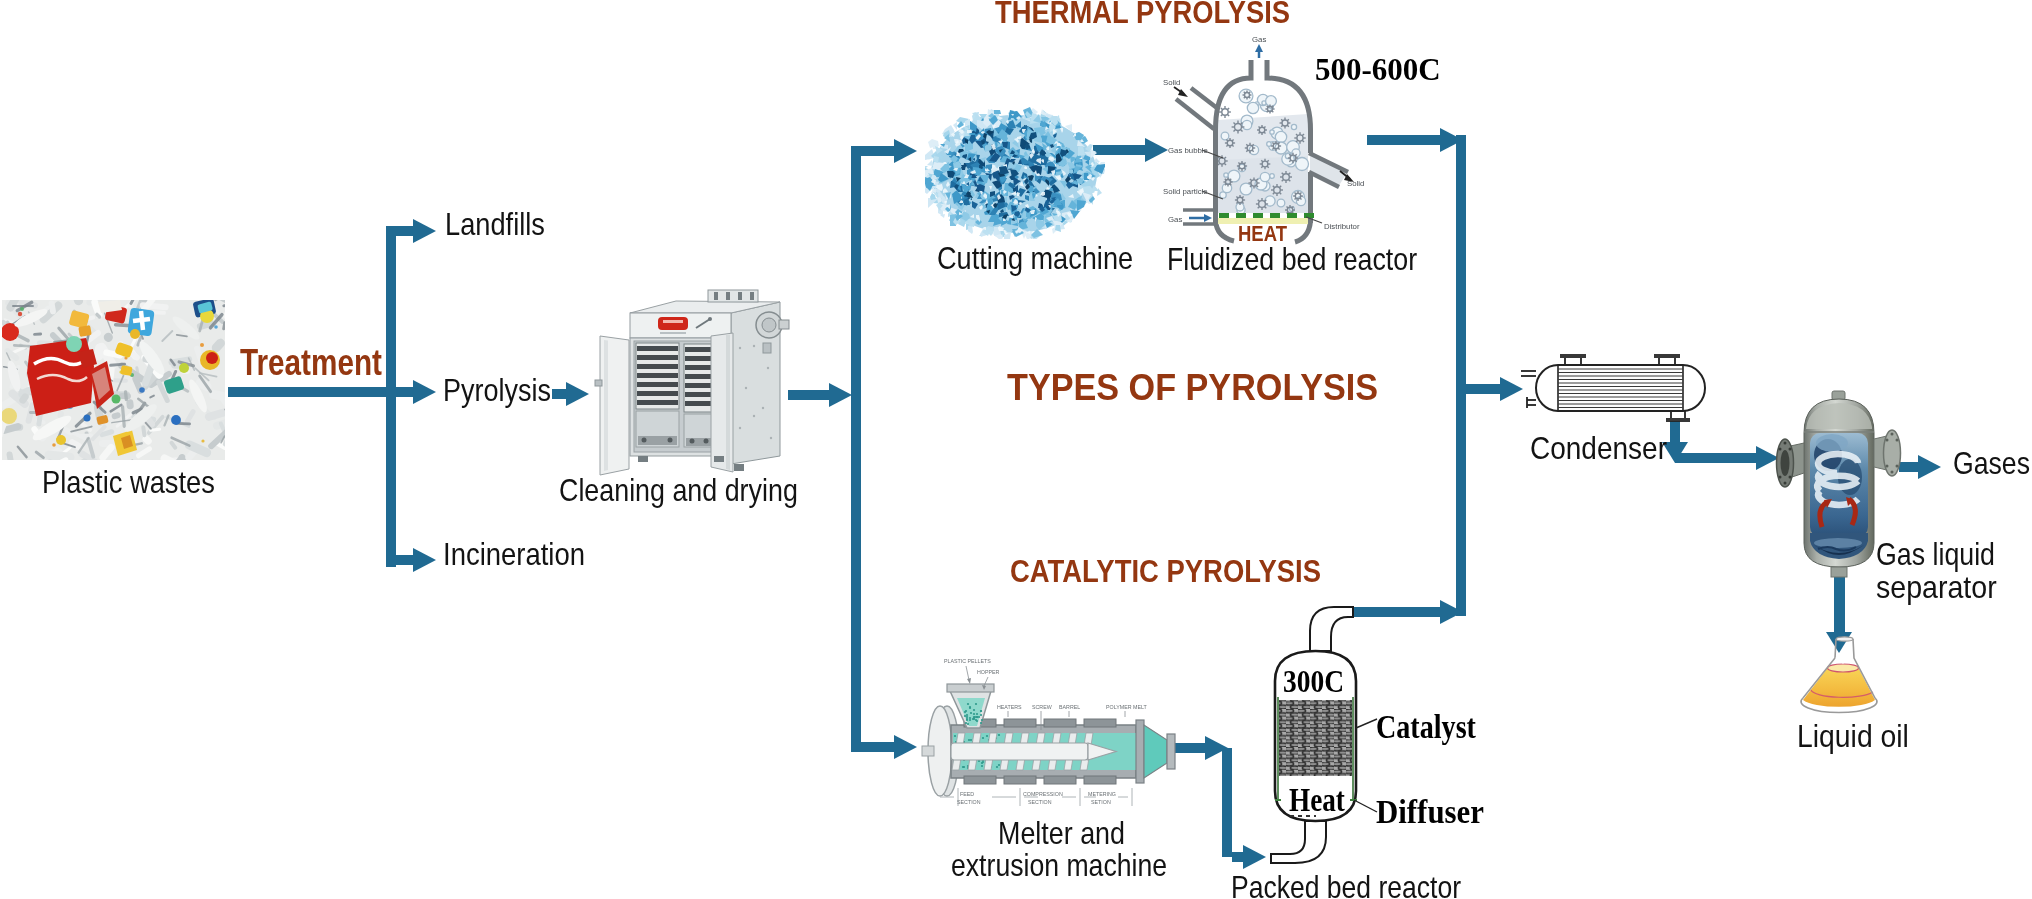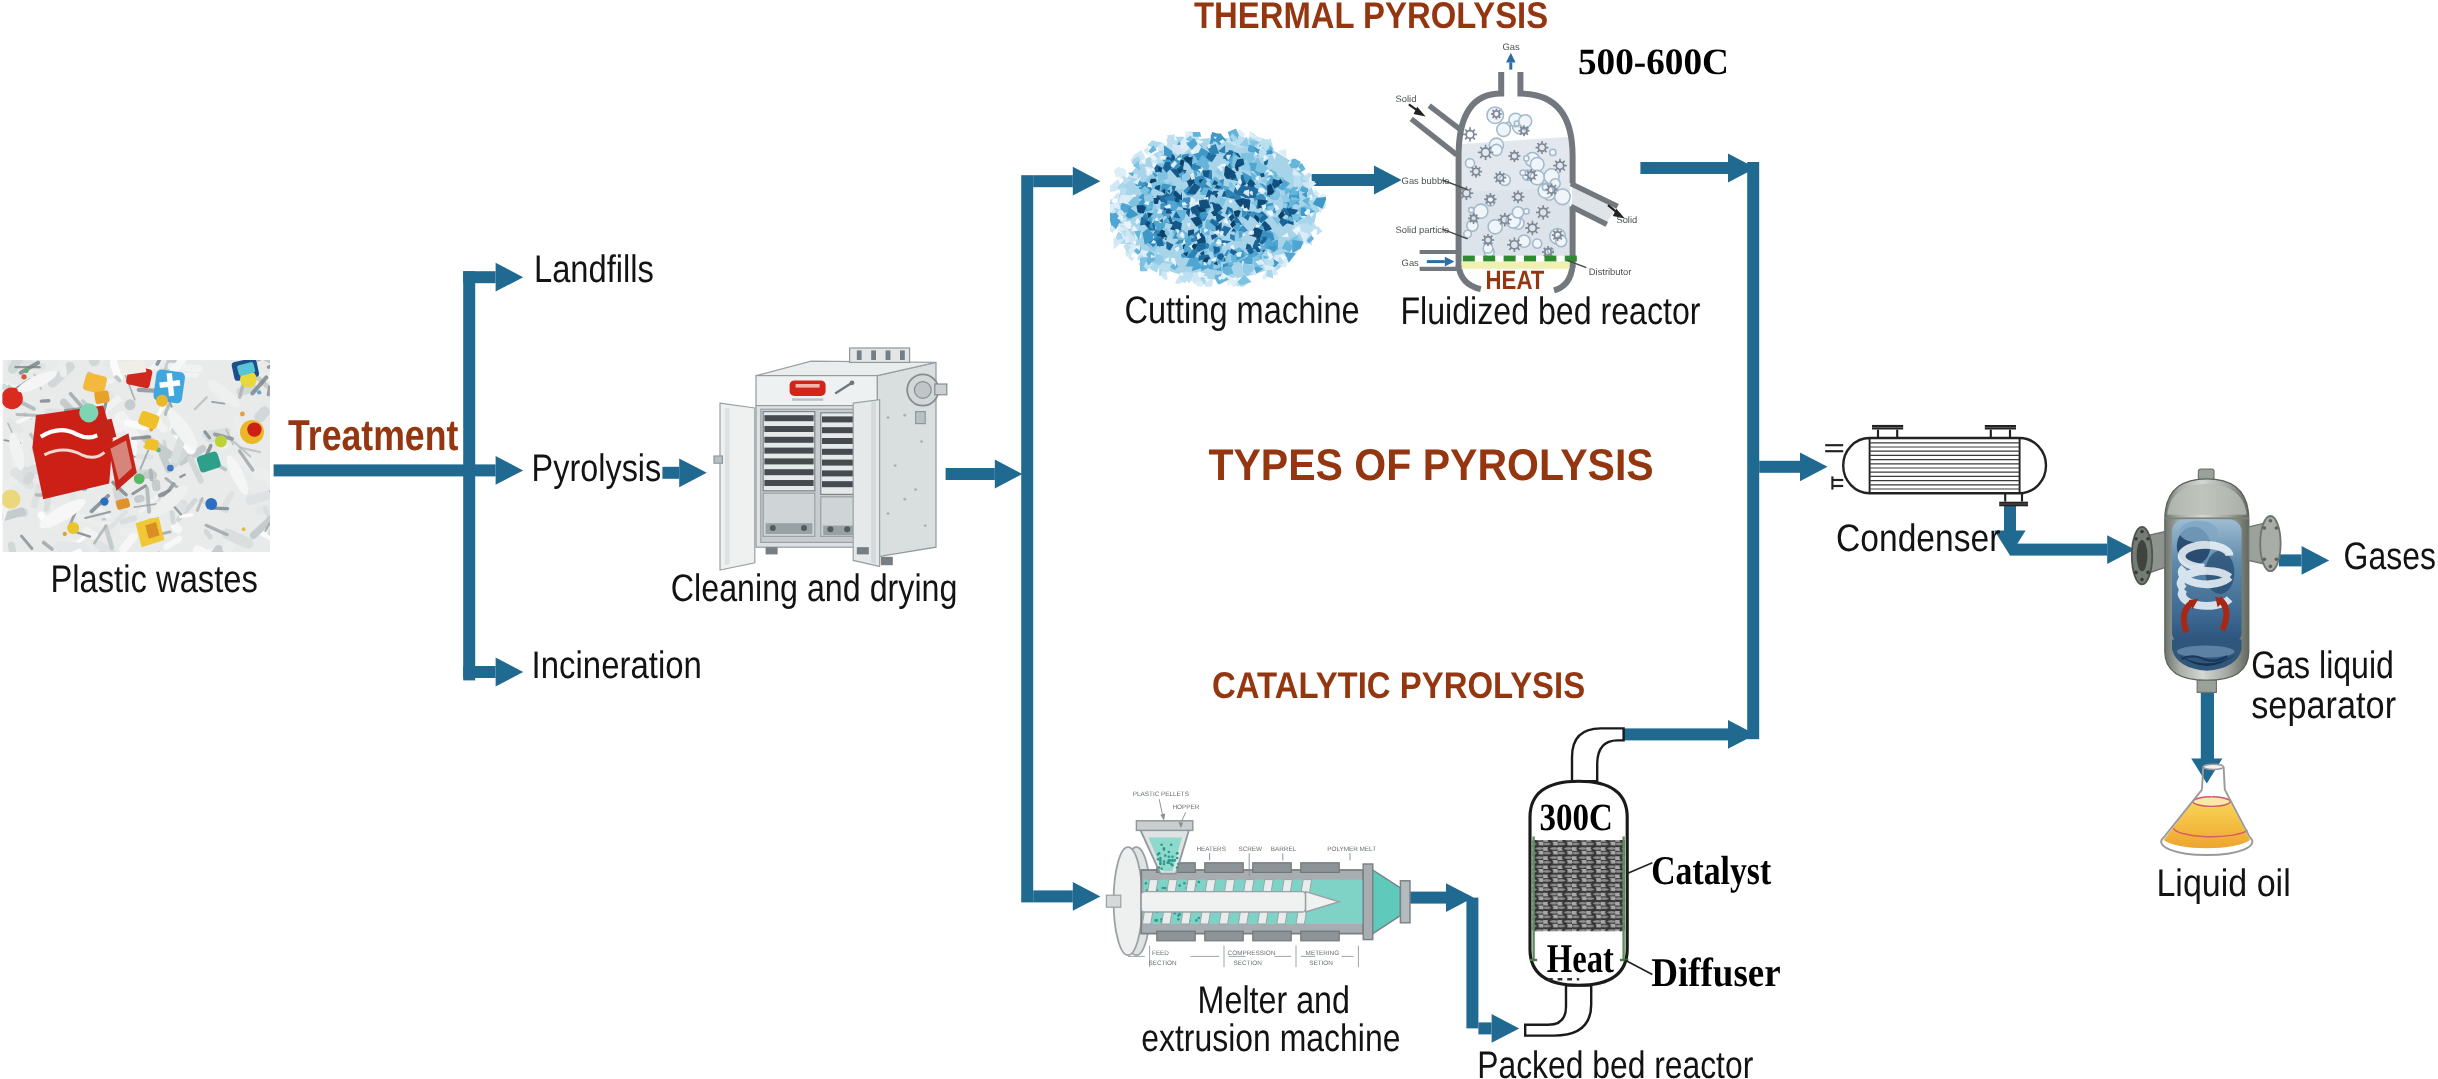--- a/index.html
+++ b/index.html
@@ -76,21 +76,21 @@
   <div class="lbl" style="left:445px;top:208px;transform:scaleX(0.851);">Landfills</div>
   <div class="lbl" style="left:443px;top:374px;transform:scaleX(0.844);">Pyrolysis</div>
   <div class="lbl" style="left:443px;top:538px;transform:scaleX(0.858);">Incineration</div>
   <div class="rust" style="left:240px;top:345px;font-size:36px;transform:scaleX(0.825);">Treatment</div>
   <div class="lbl" style="left:559px;top:474px;transform:scaleX(0.839);">Cleaning and drying</div>
   <div class="lbl" style="left:937px;top:242px;transform:scaleX(0.848);">Cutting machine</div>
   <div class="lbl" style="left:1167px;top:243px;transform:scaleX(0.837);">Fluidized bed reactor</div>
   <div class="rust" style="left:995px;top:-3px;font-size:31px;transform:scaleX(0.883);">THERMAL PYROLYSIS</div>
   <div class="rust" style="left:1007px;top:369px;font-size:37px;transform:scaleX(0.924);">TYPES OF PYROLYSIS</div>
   <div class="rust" style="left:1010px;top:556px;font-size:31px;transform:scaleX(0.885);">CATALYTIC PYROLYSIS</div>
-  <div class="serifb" style="left:1315px;top:36px;font-size:31px;">500-600C</div>
+  <div class="serifb" style="left:1315px;top:54px;font-size:31px;">500-600C</div>
   <div class="lbl" style="left:1530px;top:432px;transform:scaleX(0.875);">Condenser</div>
   <div class="lbl" style="left:1953px;top:447px;transform:scaleX(0.832);">Gases</div>
   <div class="lbl" style="left:1876px;top:538px;transform:scaleX(0.836);">Gas liquid</div>
   <div class="lbl" style="left:1876px;top:571px;transform:scaleX(0.893);">separator</div>
   <div class="lbl" style="left:1797px;top:720px;transform:scaleX(0.886);">Liquid oil</div>
   <div class="lbl" style="left:998px;top:817px;transform:scaleX(0.840);">Melter and</div>
   <div class="lbl" style="left:951px;top:849px;transform:scaleX(0.832);">extrusion machine</div>
   <div class="lbl" style="left:1231px;top:871px;transform:scaleX(0.829);">Packed bed reactor</div>
   <div class="serifb" style="left:1283px;top:665px;font-size:32px;transform:scaleX(0.858);">300C</div>
   <div class="serifb" style="left:1376px;top:710px;font-size:34px;transform:scaleX(0.827);">Catalyst</div>

